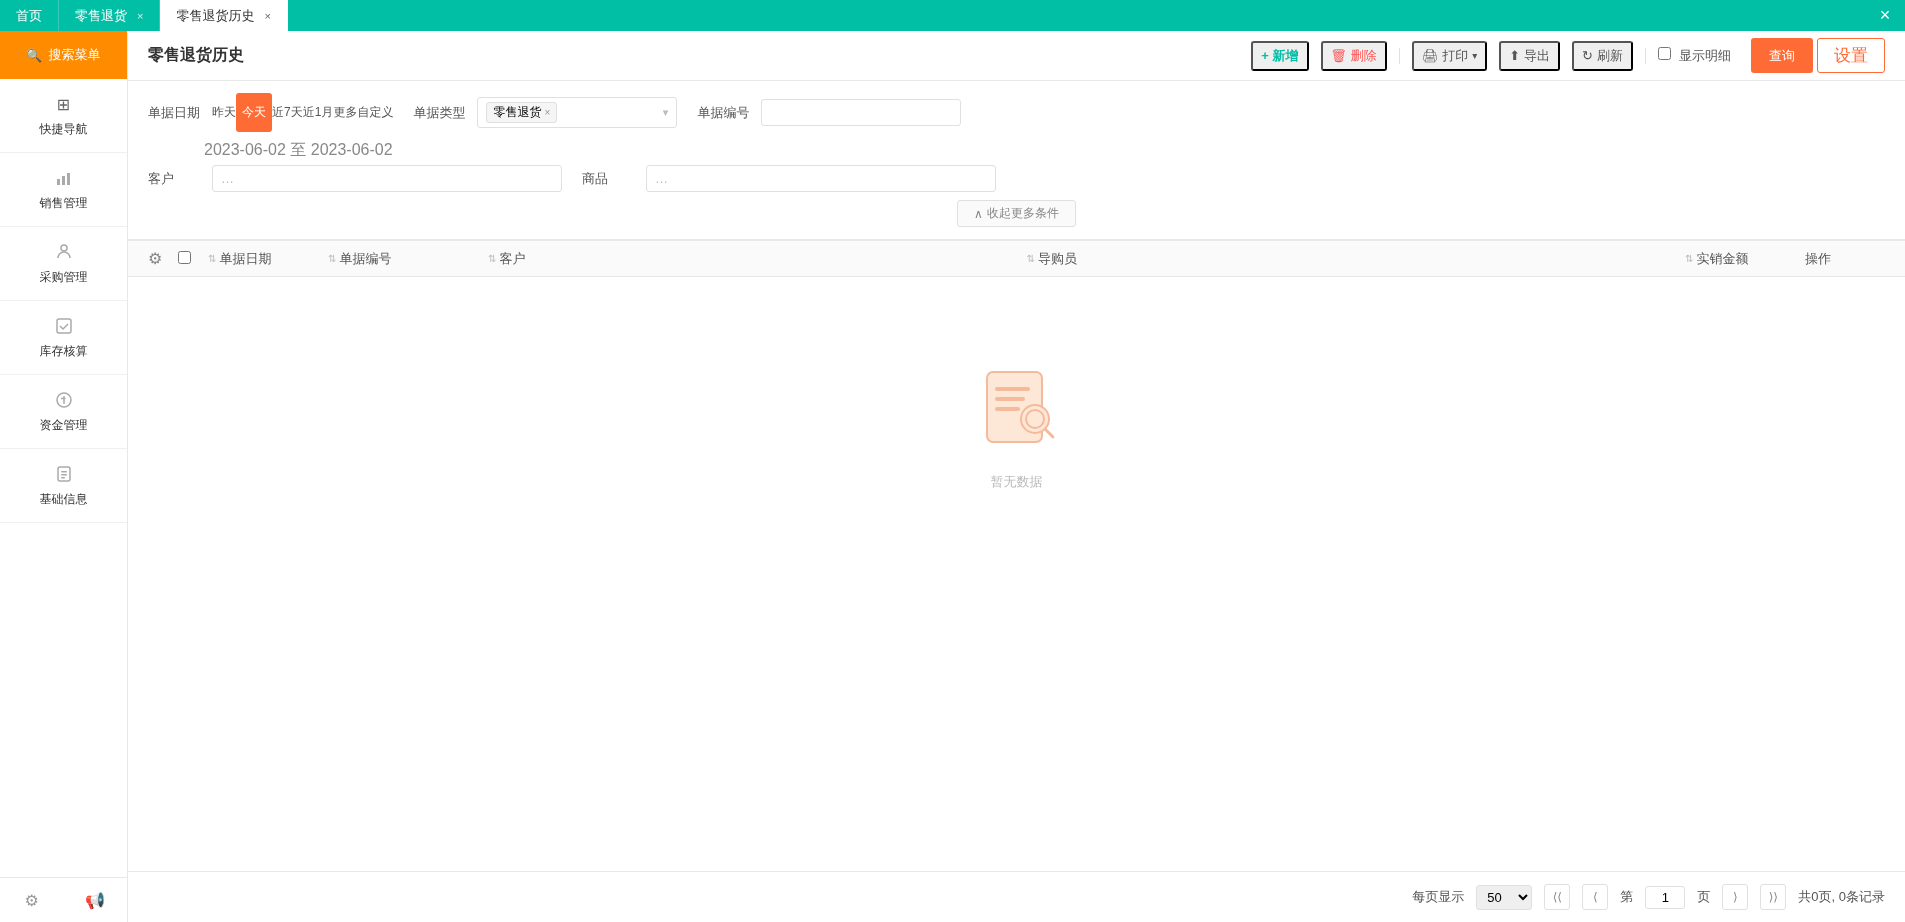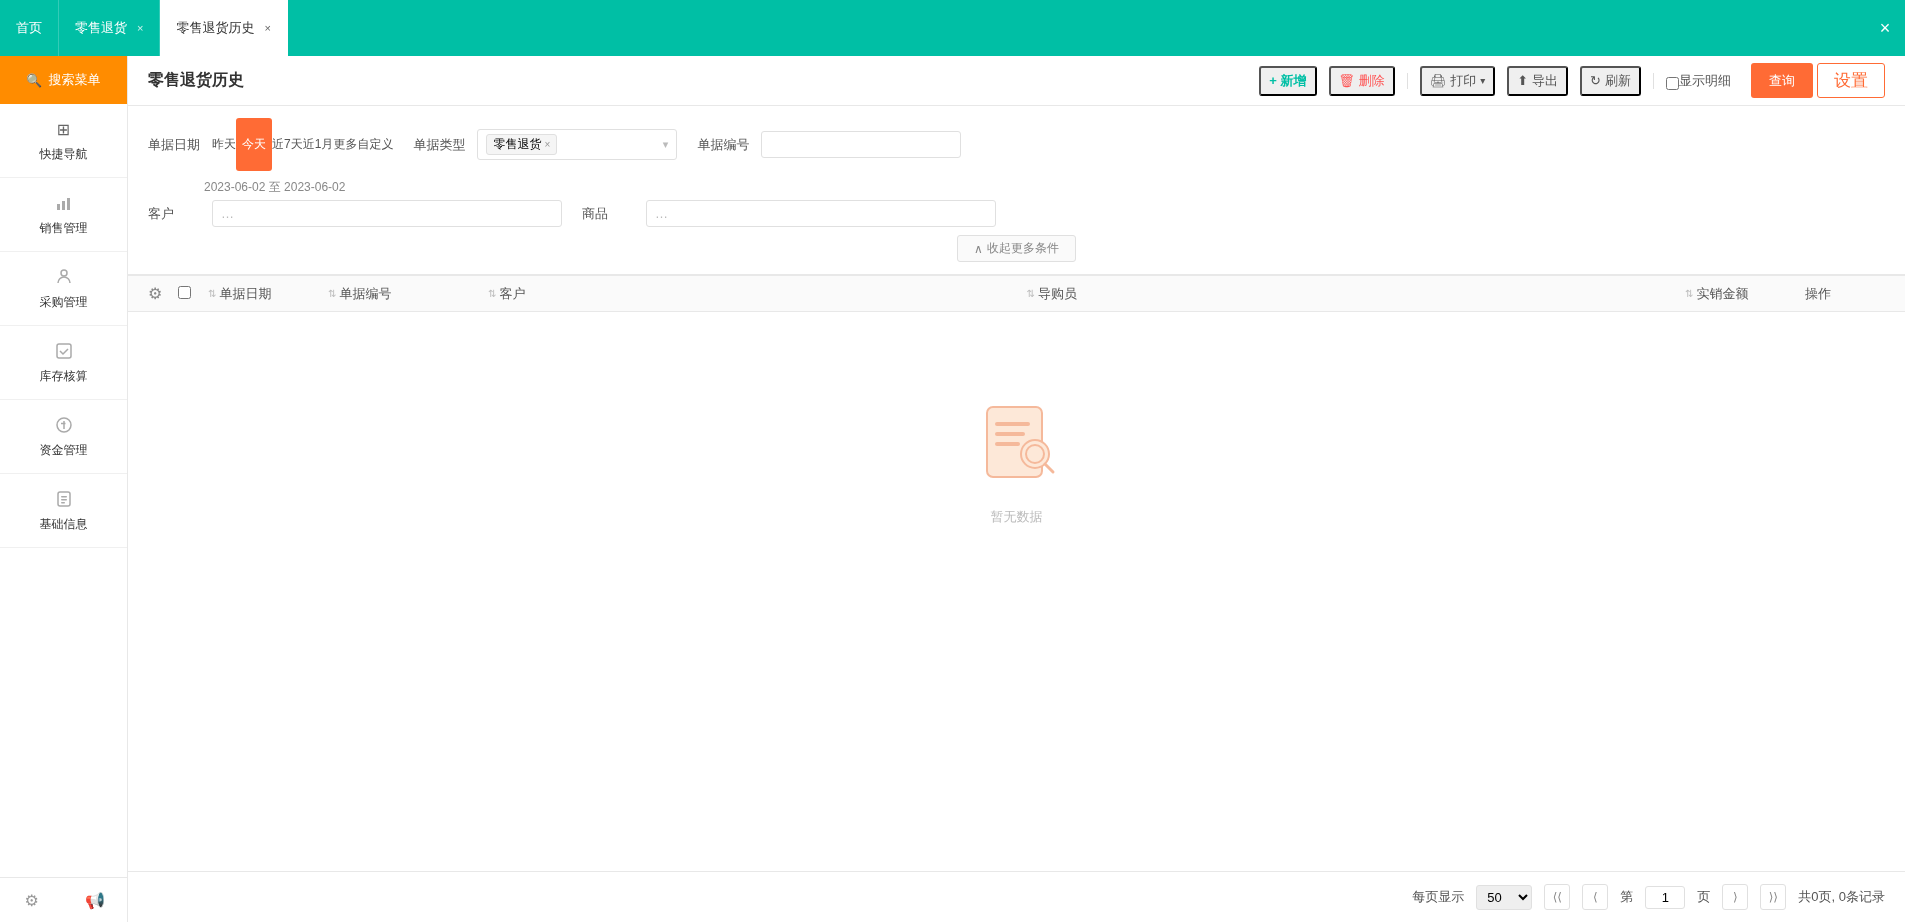--- a/index.html
+++ b/index.html
@@ -1,20 +1,20 @@
 <!DOCTYPE html>
 <html><head>
   <meta charset="utf-8">
   <style>
     * { box-sizing: border-box; margin: 0; padding: 0; font-family: 'Microsoft YaHei', Arial, sans-serif; }
     body { display: flex; flex-direction: column; height: 922px; width: 1905px; overflow: hidden; background: #f5f5f5; }
 
     
     .top-bar {
-      height: 56px;
+      height: 31px;
       background: #00bfa5;
       display: flex;
       align-items: center;
       padding: 0 0 0 0;
       flex-shrink: 0;
     }
     .top-bar-tabs {
       display: flex;
       align-items: stretch;
       flex: 1;
@@ -170,21 +170,21 @@
     }
     .set-btn {
       background: #fff;
       color: #ff6b35;
       border: 1px solid #ff6b35;
       padding: 5px 16px;
       border-radius: 3px;
       cursor: pointer;
       font-size: 17px;
     }
-    .display-checkbox { display: flex; align-items: flex-end; gap: 0; font-size: 13px; color: #555; cursor: pointer; }
+    .display-checkbox { display: flex; align-items: flex-start; gap: 8px; font-size: 13px; color: #555; cursor: pointer; }
 
     
     .filter-area {
       background: #fff;
       padding: 12px 20px;
       border-bottom: 1px solid #e8e8e8;
       flex-shrink: 0;
     }
     .filter-row {
       display: flex;
@@ -206,25 +206,25 @@
     .date-shortcuts {
       display: flex;
       align-items: center;
       font-size: 12px;
       color: #555;
     }
     .date-shortcut { cursor: pointer; color: #555; }
     .date-shortcut.today {
       background: #ff6b35;
       color: #fff;
-      padding: 18px 6px;
+      padding: 11px 6px;
       border-radius: 3px;
     }
     .date-range {
-      font-size: 12px;
+      font-size: 16px;
       color: #888;
     }
     .filter-select {
       display: flex;
       align-items: center;
       border: 1px solid #e0e0e0;
       border-radius: 3px;
       padding: 4px 8px;
       min-width: 200px;
       background: #fff;

